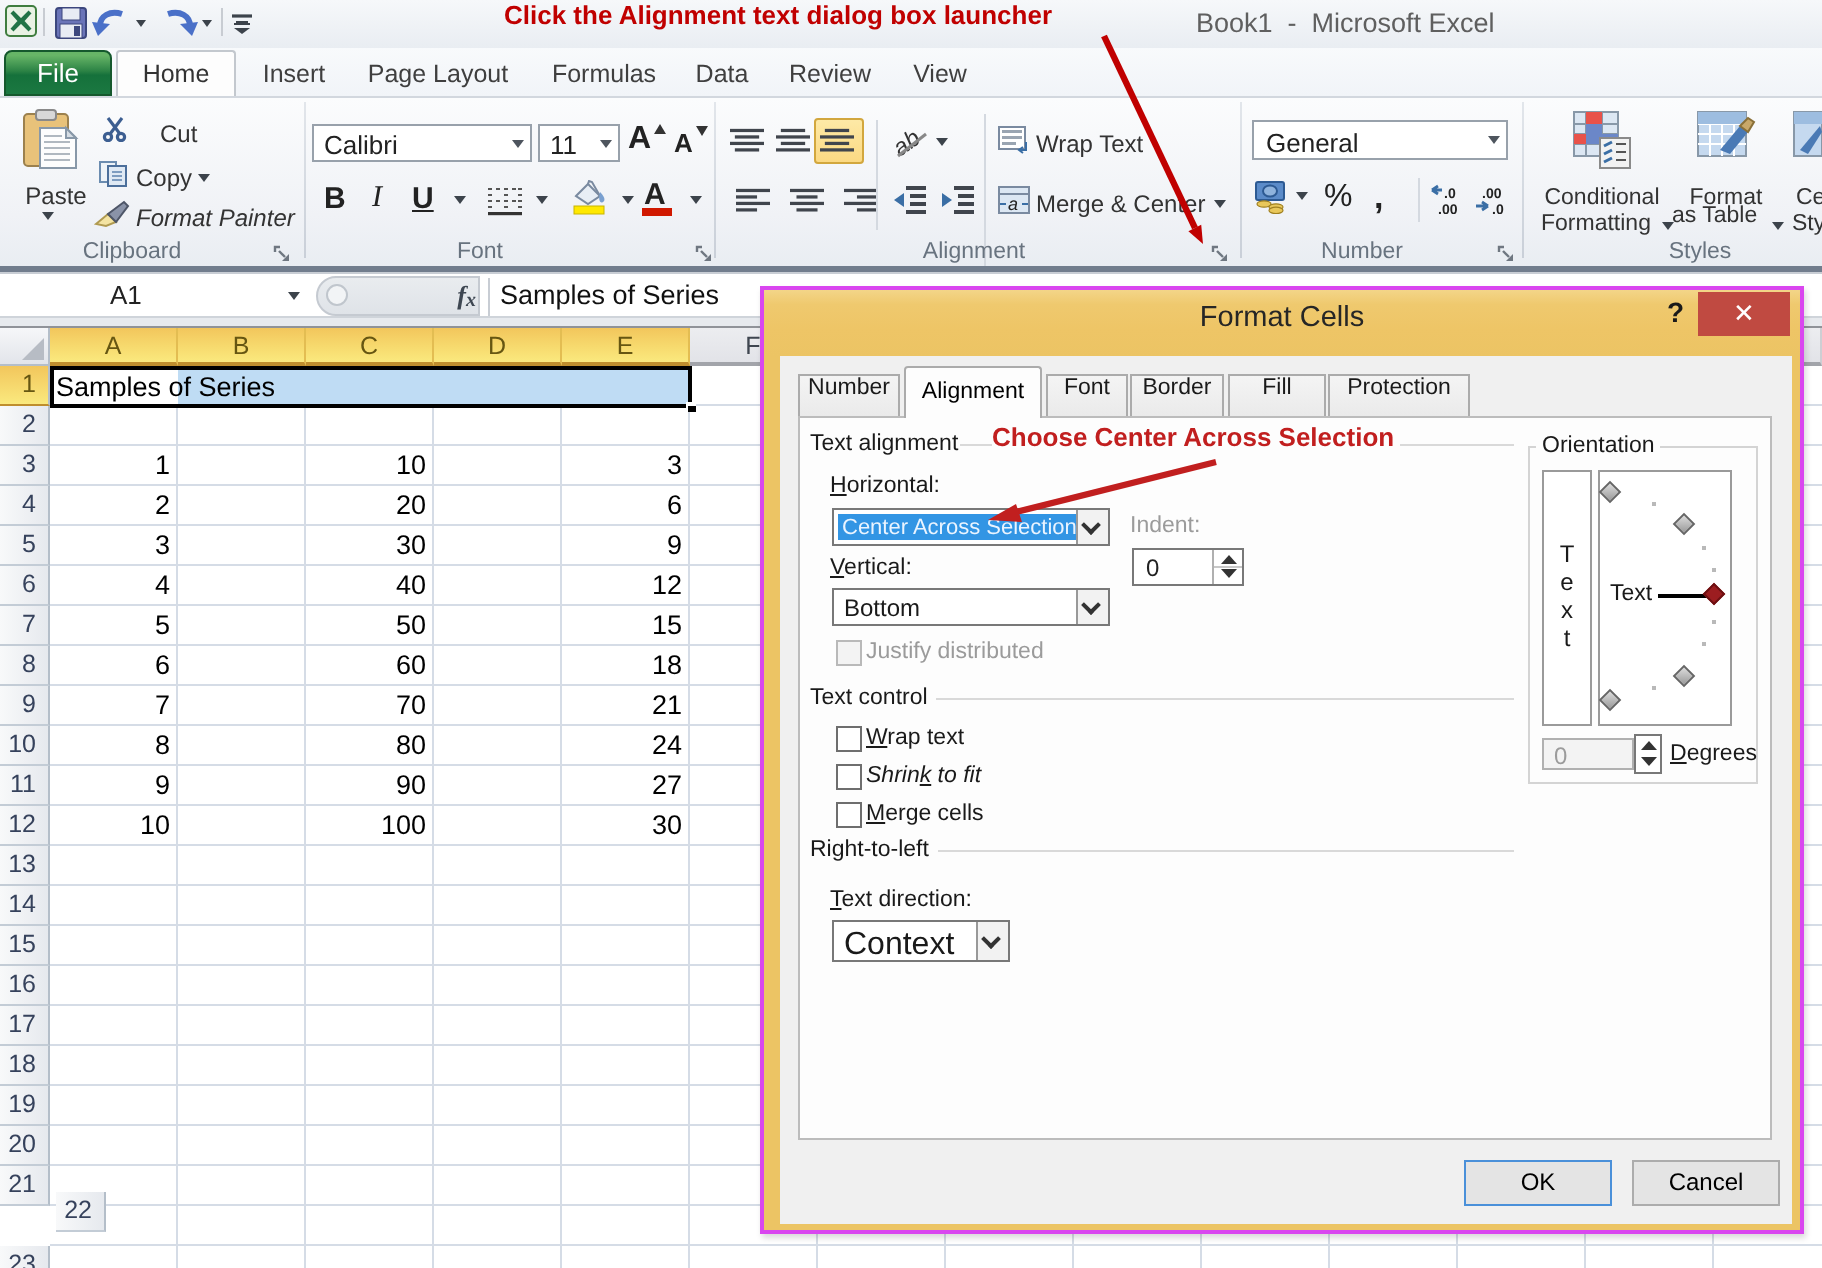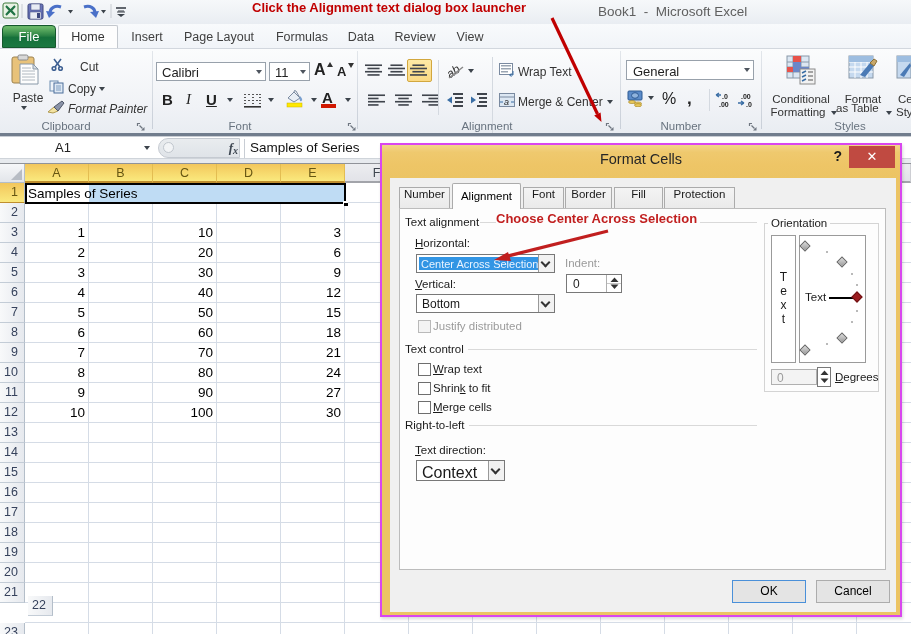--- a/index.html
+++ b/index.html
@@ -562,21 +562,21 @@
         </div>
     </div>
     <div class="abs ckb ckbd" style="left:28px;top:142px;"></div>
     <div class="abs dlbl dgray" style="left:43px;top:142px;">Justify distributed</div>
 
     <div class="abs dlbl" style="left:15px;top:165px;">Text control</div>
     <div class="abs etch" style="left:78px;top:171px;width:289px;"></div>
     <div class="abs ckb" style="left:28px;top:185px;"></div>
     <div class="abs dlbl" style="left:43px;top:185px;"><u>W</u>rap text</div>
     <div class="abs ckb" style="left:28px;top:204px;"></div>
-    <div class="abs dlbl" style="left:43px;top:204px;">Shrin<u>k</u> to fit</div>
+    <div class="abs dlbl" style="left:43px;top:204px;font-style:italic;">Shrin<u>k</u> to fit</div>
     <div class="abs ckb" style="left:28px;top:223px;"></div>
     <div class="abs dlbl" style="left:43px;top:223px;"><u>M</u>erge cells</div>
 
     <div class="abs dlbl" style="left:15px;top:241px;">Right-to-left</div>
     <div class="abs etch" style="left:79px;top:247px;width:288px;"></div>
     <div class="abs dlbl" style="left:25px;top:266px;"><u>T</u>ext direction:</div>
     <div class="abs wcombo" style="left:26px;top:282px;width:89px;height:21px;">
       <div class="abs" style="left:5px;top:3px;font-size:16px;color:#1a1a1a;">Context</div>
       <div class="btn">
           <span class="chev" style="left:3px;top:5px;"></span>

